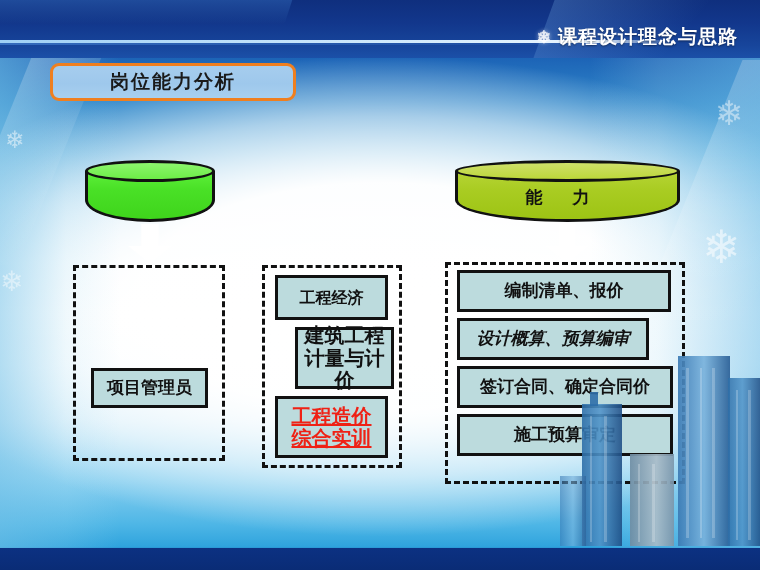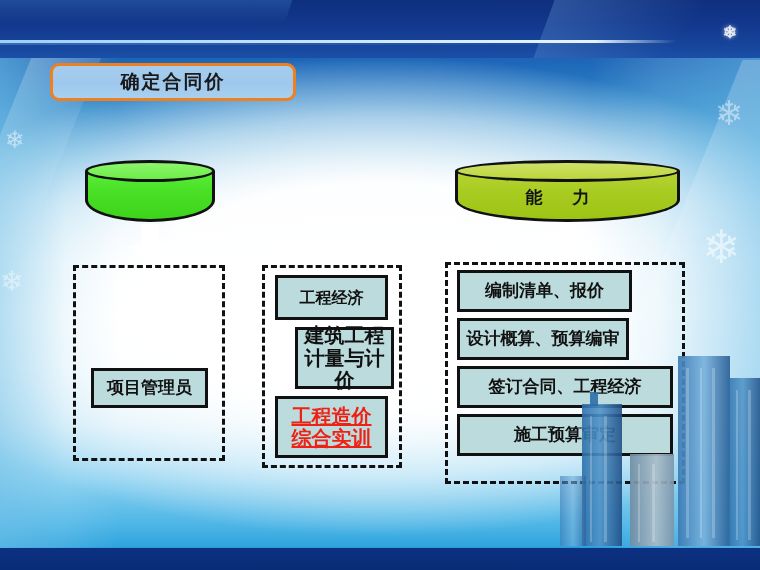--- a/index.html
+++ b/index.html
@@ -171,22 +171,22 @@
   
   #chip-job-0{left:91px;top:292px;width:117px;height:52px;font-size:17px;}
   #chip-job-1{left:91px;top:368px;width:117px;height:40px;font-size:17px;}
 
   
   #chip-course-0{left:275px;top:275px;width:113px;height:45px;font-size:16px;}
   #chip-course-1{left:275px;top:327px;width:99px;height:62px;font-size:20px;margin-left:20px;}
   #chip-course-2{left:275px;top:396px;width:113px;height:62px;font-size:20px;text-decoration:underline;}
 
   
-  #chip-ability-0{left:457px;top:270px;width:175px;height:42px;font-size:17px;}
-  #chip-ability-1{left:457px;top:318px;width:172px;height:42px;font-size:17px;}
+  #chip-ability-0{left:457px;top:270px;width:214px;height:42px;font-size:17px;}
+  #chip-ability-1{left:457px;top:318px;width:192px;height:42px;font-size:17px;font-style:italic;}
   #chip-ability-2{left:457px;top:366px;width:216px;height:42px;font-size:17px;}
   #chip-ability-3{left:457px;top:414px;width:216px;height:42px;font-size:17px;}
 
   
   .skyline{position:absolute;right:0;bottom:24px;width:200px;height:190px;pointer-events:none;}
   .bottom-bar{
     position:absolute;left:0;bottom:0;width:760px;height:22px;
     background:linear-gradient(to bottom,#0c3182,#0a2c76);
   }
 </style>
@@ -210,24 +210,25 @@
 
   <div class="banner">
     <div class="banner-sheen"></div>
     <div class="banner-sheen2"></div>
   </div>
   <div class="rule"></div>
   <div class="rule2"></div>
 
   <div class="header-title">
     <span class="snow">❄</span>
+    <span>课程设计理念与思路</span>
   </div>
 
   <div class="subtitle">
-    <span>确定合同价</span>
+    <span>岗位能力分析</span>
   </div>
 
   <div class="cyl cyl-left">
     <div class="body"></div>
     <div class="top"></div>
   </div>
 
   <div class="cyl cyl-right">
     <div class="body"></div>
     <div class="top"></div>
@@ -257,21 +258,21 @@
     <span class="ml">工程造价<br>综合实训</span>
   </div>
 
   <div class="chip" id="chip-ability-0">
     <span>编制清单、报价</span>
   </div>
   <div class="chip" id="chip-ability-1">
     <span>设计概算、预算编审</span>
   </div>
   <div class="chip" id="chip-ability-2">
-    <span>签订合同、工程经济</span>
+    <span>签订合同、确定合同价</span>
   </div>
   <div class="chip" id="chip-ability-3">
     <span>施工预算审定</span>
   </div>
 
   <svg class="skyline" viewBox="0 0 200 190">
     <defs>
       <linearGradient id="g1" x1="0" y1="0" x2="1" y2="0">
         <stop offset="0%" stop-color="#2d6ea8"></stop>
         <stop offset="45%" stop-color="#4f93c8"></stop>

